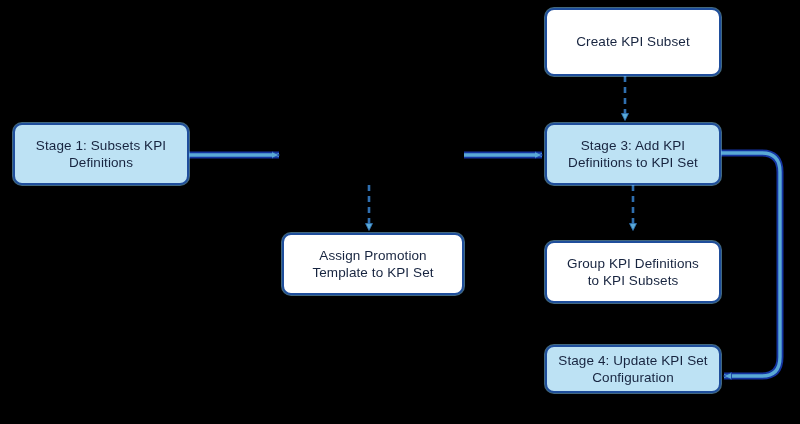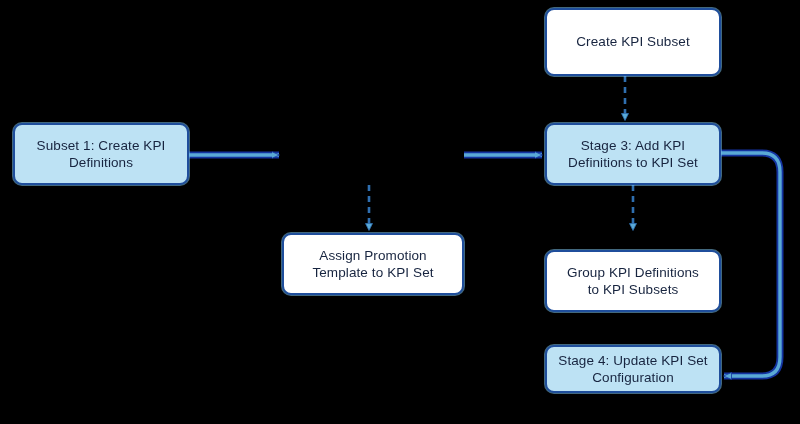--- a/index.html
+++ b/index.html
@@ -87,35 +87,35 @@
     <g>
       <line x1="369" y1="185" x2="369" y2="229" stroke="#2f6fb0" stroke-width="2.6" stroke-dasharray="6 5" marker-end="url(#arrow-dashed)"></line>
     </g>
 
     <g>
       <line x1="633" y1="185" x2="633" y2="229" stroke="#2f6fb0" stroke-width="2.6" stroke-dasharray="6 5" marker-end="url(#arrow-dashed)"></line>
     </g>
   </svg>
 
   <div class="node filled" style="left: 13px; top: 123px; width: 176px; height: 62px;">
-    <span>Subset 1: Create KPI
+    <span>Stage 1: Subsets KPI
 Definitions</span>
   </div>
   <div class="node filled" style="left: 545px; top: 123px; width: 176px; height: 62px; padding-left: 8px;">
     <span>Stage 3: Add KPI
 Definitions to KPI Set</span>
   </div>
   <div class="node plain" style="left: 282px; top: 233px; width: 182px; height: 62px;">
     <span>Assign Promotion
 Template to KPI Set</span>
   </div>
   <div class="node plain" style="left: 545px; top: 8px; width: 176px; height: 68px;">
     <span>Create KPI Subset</span>
   </div>
-  <div class="node plain" style="left: 545px; top: 250px; width: 176px; height: 62px;">
+  <div class="node plain" style="left: 545px; top: 241px; width: 176px; height: 62px;">
     <span>Group KPI Definitions
 to KPI Subsets</span>
   </div>
   <div class="node filled" style="left: 545px; top: 345px; width: 176px; height: 48px;">
     <span>Stage 4: Update KPI Set
 Configuration</span>
   </div>
 
 </div>
 

